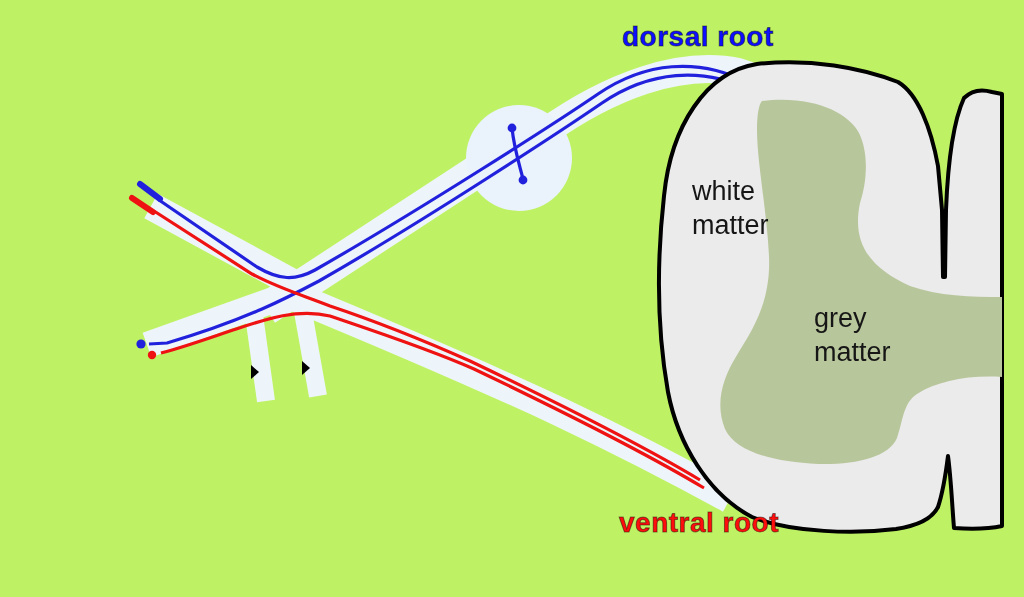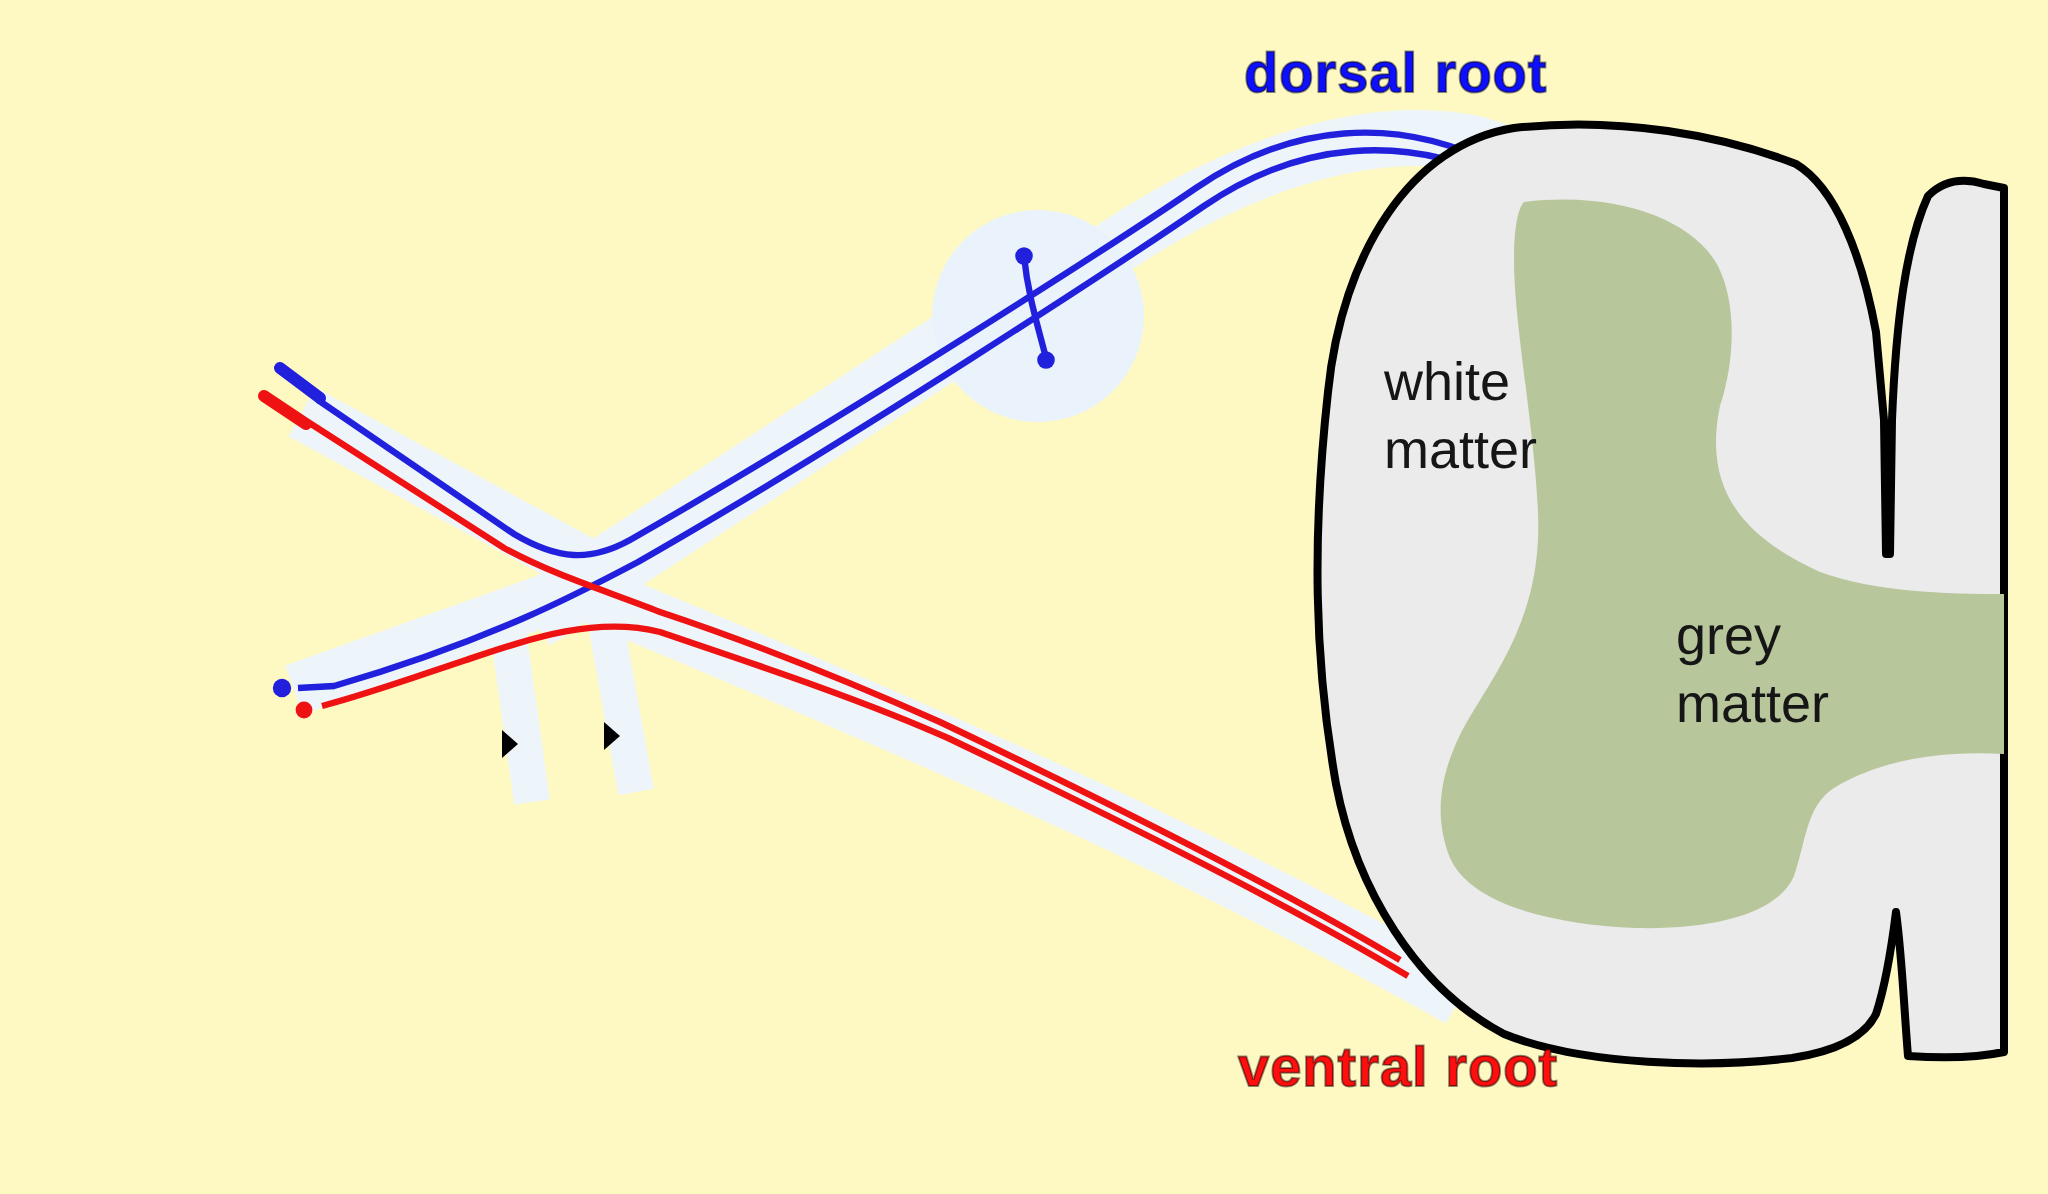--- a/index.html
+++ b/index.html
@@ -1,36 +1,36 @@
 <!DOCTYPE html>
 <html><head>
 <meta charset="utf-8">
 <style>
   html,body{margin:0;padding:0;background:#000;}
   .stage{
     position:relative;
     width:1024px;height:597px;
-    background:#fef9c3;
+    background:#bef264;
     overflow:hidden;
     font-family:"Liberation Sans","DejaVu Sans",sans-serif;
   }
   .stage svg{position:absolute;left:0;top:0;width:1024px;height:597px;}
   .label{position:absolute;z-index:5;user-select:none;}
   .label-root{
     font-size:28px;font-weight:bold;letter-spacing:0.5px;
     -webkit-text-stroke:1px rgba(0,0,0,0.45);
   }
   .label-dorsal{left:622px;top:21px;color:#0f0fff;}
-  .label-ventral{left:619px;top:518px;color:#ff0e0e;}
+  .label-ventral{left:619px;top:507px;color:#ff0e0e;}
   .label-matter{
     font-size:27px;font-weight:400;line-height:34px;
     color:#161616;white-space:pre-line;
   }
   .label-white{left:692px;top:174px;}
-  .label-grey{left:838px;top:301px;}
+  .label-grey{left:814px;top:301px;}
 </style>
 </head>
 <body>
 
 <div class="stage">
 
   <svg viewBox="0 0 1024 597" aria-hidden="true">
 
     <g fill="none" stroke-linecap="butt">
 

